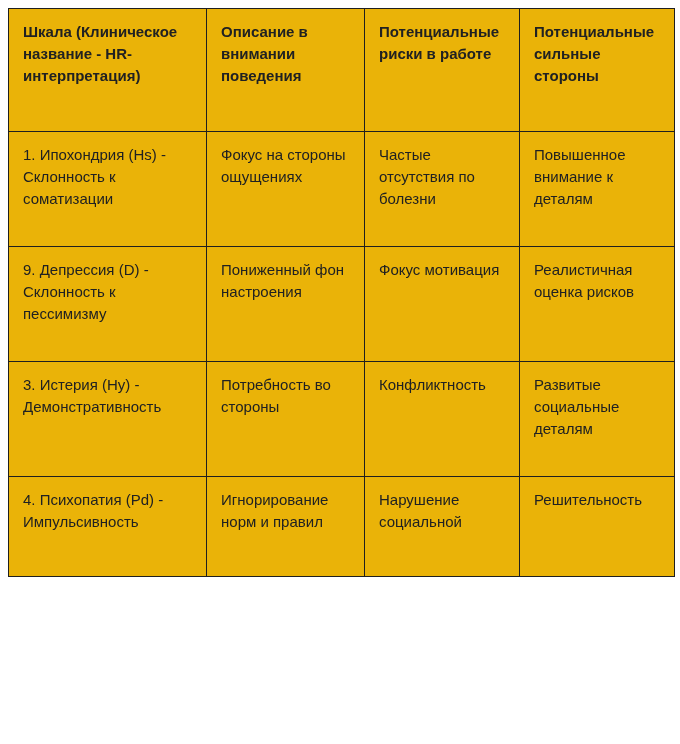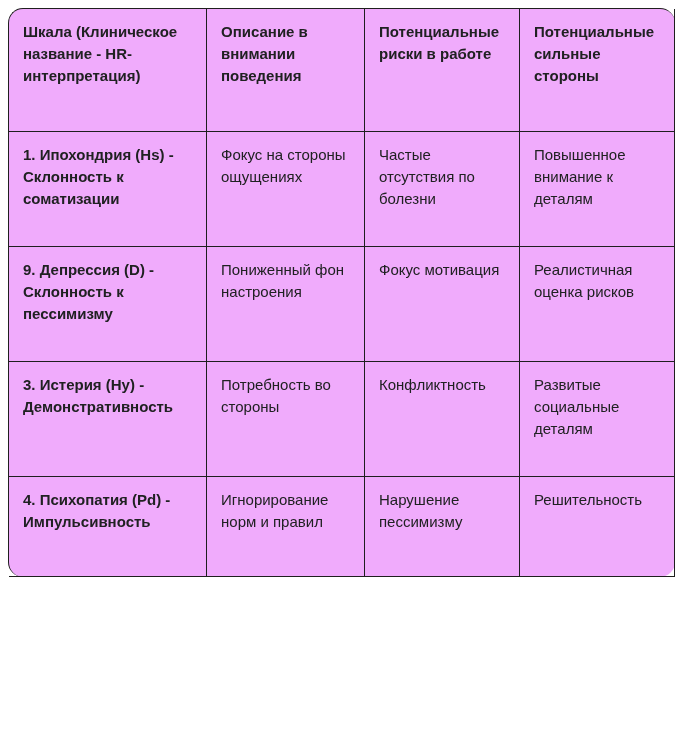--- a/index.html
+++ b/index.html
@@ -11,24 +11,23 @@
     overflow: hidden;
   }
   .doc-table-wrap {
     margin: 8px 0 0 8px;
   }
   table.mmpi-table {
     border-collapse: separate;
     border-spacing: 0;
     table-layout: fixed;
     width: 666px;
-    background: #f0abfc;
+    background: #eab308;
     border-top: 1.5px solid #1f1f1f;
     border-left: 1.5px solid #1f1f1f;
-    border-radius: 15px;
   }
   table.mmpi-table col.c1 { width: 198px; }
   table.mmpi-table col.c2 { width: 158px; }
   table.mmpi-table col.c3 { width: 155px; }
   table.mmpi-table col.c4 { width: 155px; }
   table.mmpi-table th,
   table.mmpi-table td {
     box-sizing: border-box;
     border-right: 1.5px solid #1f1f1f;
     border-bottom: 1.5px solid #1f1f1f;
@@ -39,21 +38,21 @@
     font-size: 15px;
     line-height: 22px;
     color: #202122;
     overflow-wrap: break-word;
     word-break: break-word;
   }
   table.mmpi-table th {
     font-weight: 700;
   }
   td.cell-scale {
-    font-weight: 700;
+    font-weight: 400;
   }
   th.hdr-brk {
     word-break: break-all;
   }
   tr.hdr-row      { height: 123px; }
   tr.row-h-115    { height: 115px; }
   tr.row-h-100    { height: 100px; }
   tr.row-h-161    { height: 161px; }
 </style>
 </head>
@@ -90,18 +89,18 @@
       </tr>
       <tr class="row-h-115">
         <td class="cell-scale">3. Истерия (Hy) - Демонстративность</td>
         <td>Потребность во стороны</td>
         <td>Конфликтность</td>
         <td>Развитые социальные деталям</td>
       </tr>
       <tr class="row-h-100">
         <td class="cell-scale">4. Психопатия (Pd) - Импульсивность</td>
         <td>Игнорирование норм и правил</td>
-        <td>Нарушение пессимизму</td>
+        <td>Нарушение социальной</td>
         <td>Решительность</td>
       </tr>
     </tbody>
   </table>
 </div>
 
 </body></html>

